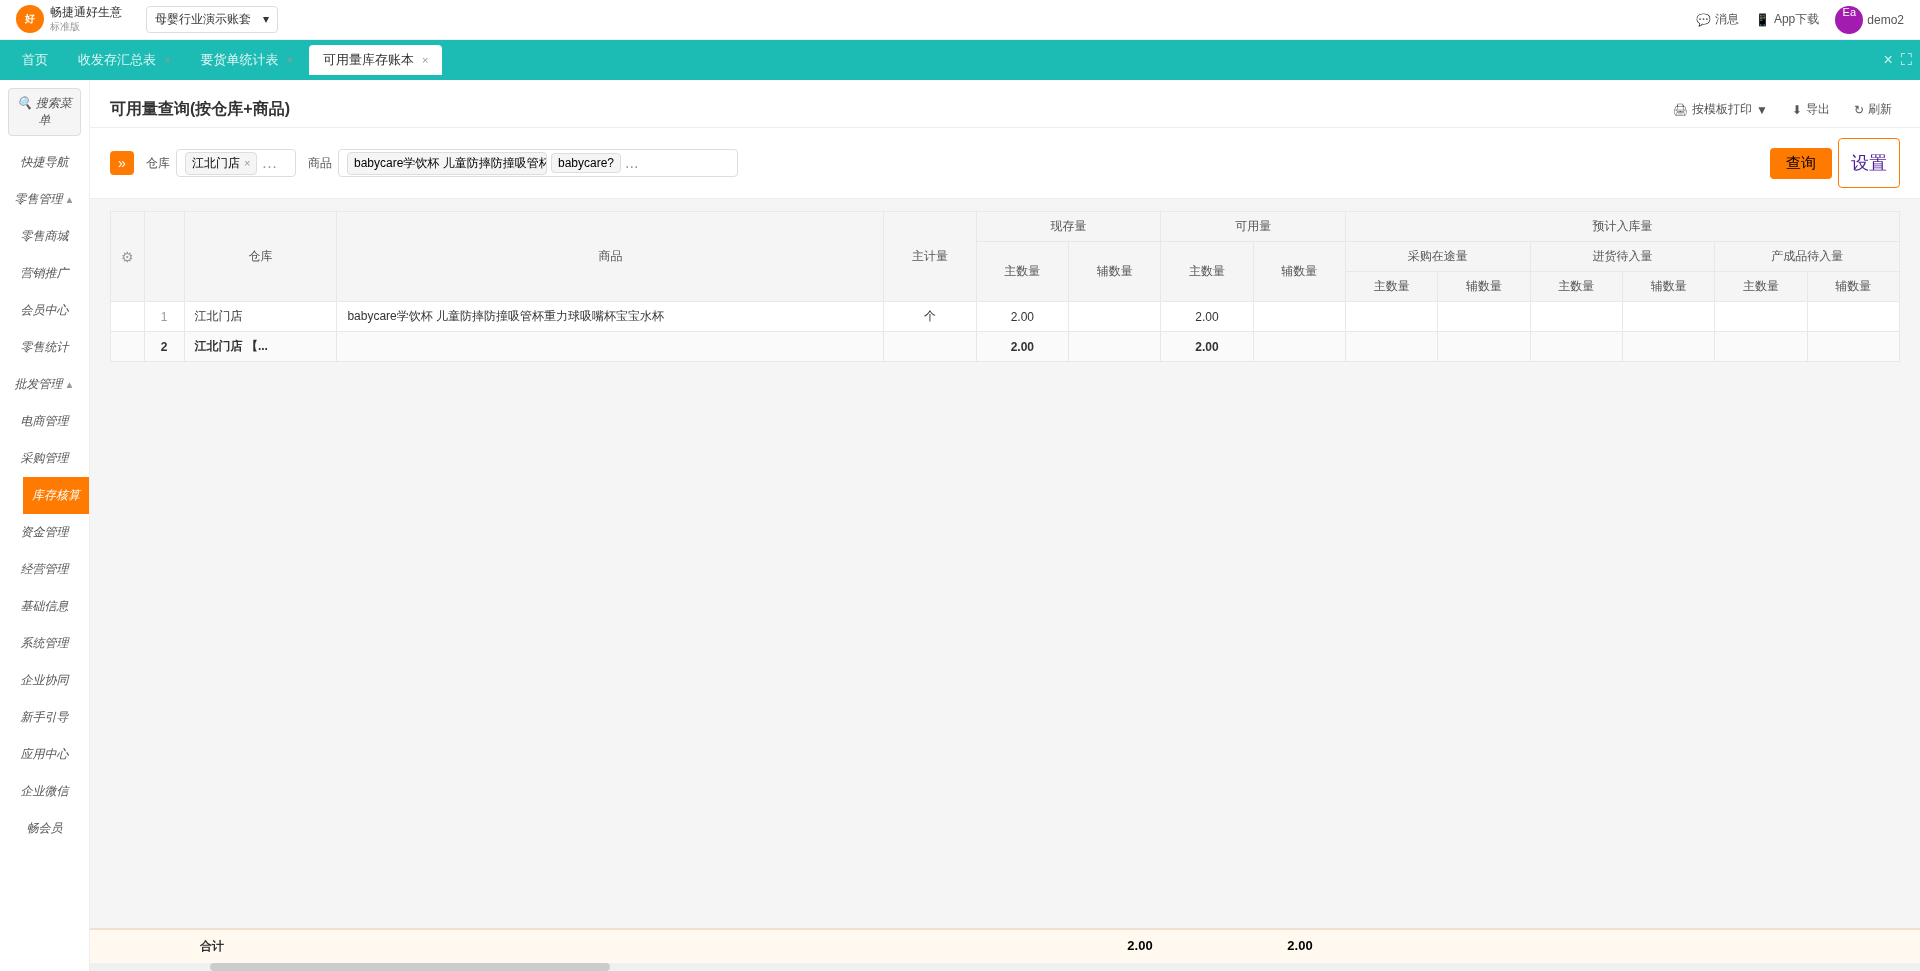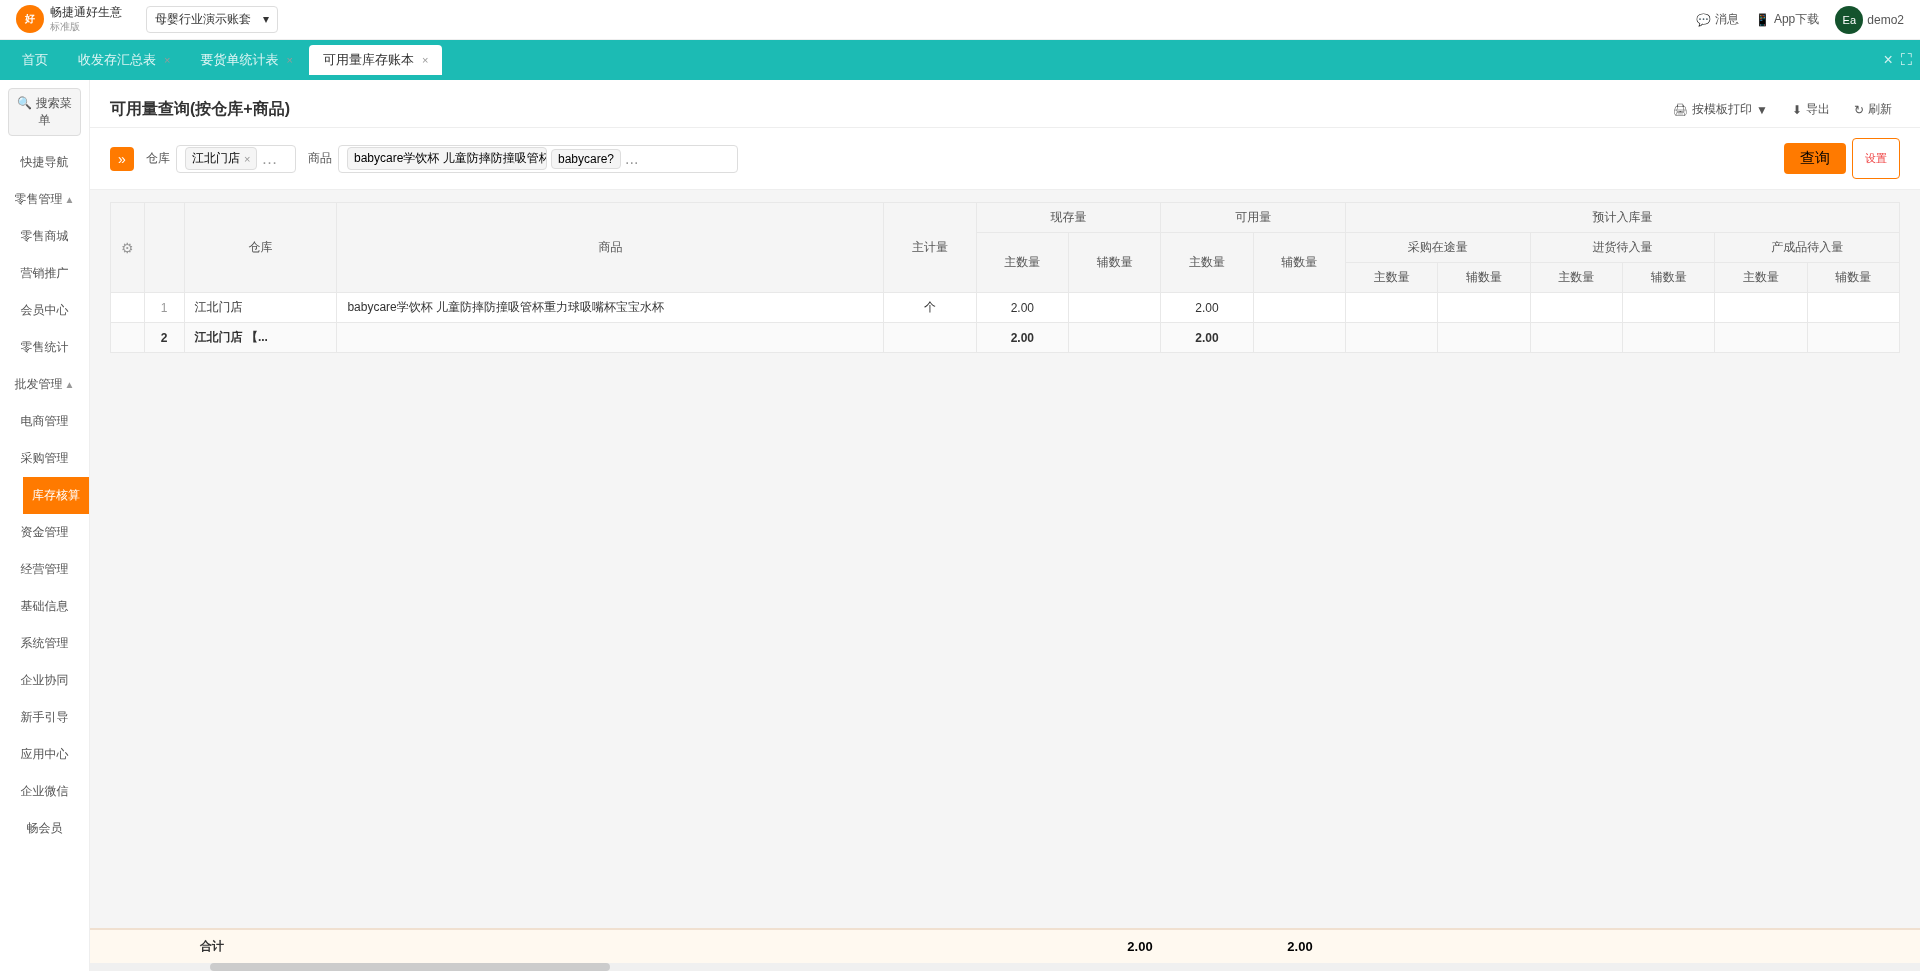--- a/index.html
+++ b/index.html
@@ -17,21 +17,21 @@
       flex-shrink: 0;
     }
     .top-bar-left { display: flex; align-items: center; gap: 8px; }
     .logo-area { display: flex; align-items: center; gap: 6px; }
     .logo-icon { width: 28px; height: 28px; background: #ff7a00; border-radius: 50%; display: flex; align-items: center; justify-content: center; color: white; font-size: 10px; font-weight: bold; }
     .logo-text { font-size: 12px; color: #333; line-height: 1.2; }
     .logo-sub { font-size: 10px; color: #999; }
     .store-selector { display: flex; align-items: center; gap: 12px; font-size: 12px; color: #333; padding: 4px 8px; border: 1px solid #ddd; border-radius: 4px; cursor: pointer; margin-left: 16px; }
     .top-bar-right { display: flex; align-items: center; gap: 16px; }
     .top-right-item { display: flex; align-items: center; gap: 4px; font-size: 12px; color: #555; cursor: pointer; }
-    .avatar { width: 28px; height: 28px; border-radius: 50%; background: #14532d; display: flex; align-items: center; justify-content: center; color: white; font-size: 11px; }
+    .avatar { width: 28px; height: 28px; border-radius: 50%; background: #a21caf; display: flex; align-items: flex-start; justify-content: center; color: white; font-size: 11px; }
 
     
     .nav-tabs {
       height: 40px;
       background: #1cbbb4;
       display: flex;
       align-items: center;
       padding: 0 0 0 8px;
       flex-shrink: 0;
       gap: 2px;
@@ -59,20 +59,21 @@
 
     
     .sidebar {
       width: 90px;
       background: #fff;
       border-right: 1px solid #eee;
       display: flex;
       flex-direction: column;
       flex-shrink: 0;
       overflow-y: auto;
+      font-style: italic;
     }
     .sidebar-search-btn { width: 100%; padding: 6px 4px; background: #f5f5f5; border: 1px solid #ddd; border-radius: 4px; font-size: 12px; color: #555; cursor: pointer; text-align: center; }
     .sidebar-item {
       padding: 10px 8px;
       font-size: 12px;
       color: #555;
       cursor: pointer;
       text-align: center;
       display: flex;
       flex-direction: column;
@@ -163,25 +164,25 @@
       background: #ff7a00;
       color: #000000;
       border: none;
       border-radius: 4px;
       padding: 6px 16px;
       font-size: 15px;
       cursor: pointer;
     }
     .btn-settings {
       background: #fff;
-      color: #ef4444;
+      color: #4c1d95;
       border: 1px solid #ff7a00;
       border-radius: 4px;
       padding: 12px 12px;
-      font-size: 11px;
+      font-size: 18px;
       cursor: pointer;
     }
 
     
     .table-area {
       flex: 1;
       overflow: auto;
       padding: 12px 20px;
       background: #f5f5f5;
     }
@@ -212,21 +213,21 @@
       background: #fafafa;
       font-weight: bold;
     }
 
     
     .table-footer {
       background: #fff9f0;
       border-top: 2px solid #f0e0d0;
       padding: 8px 20px;
       display: flex;
-      align-items: center;
+      align-items: flex-start;
       flex-shrink: 0;
     }
     .footer-cell {
       padding: 6px 10px;
       font-size: 12px;
       font-weight: bold;
       color: #333;
       text-align: center;
     }
 

